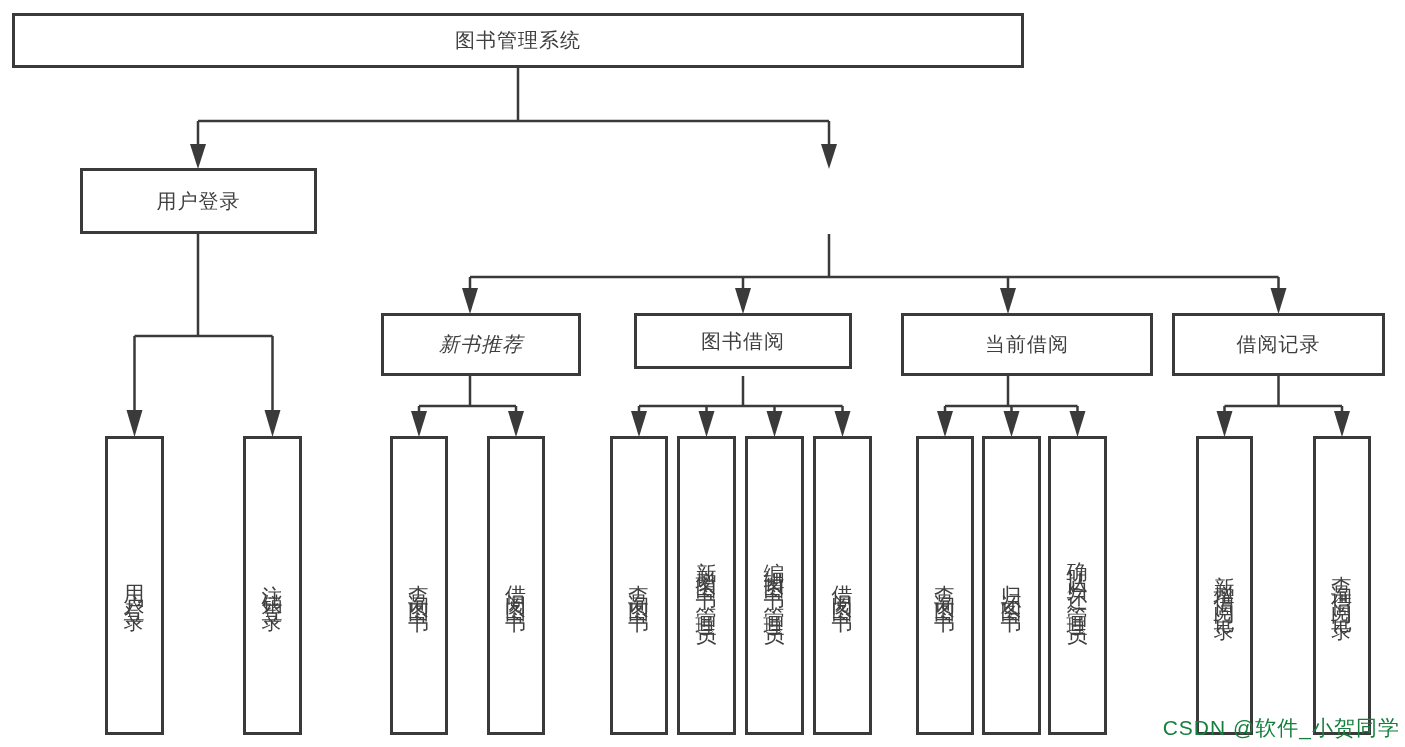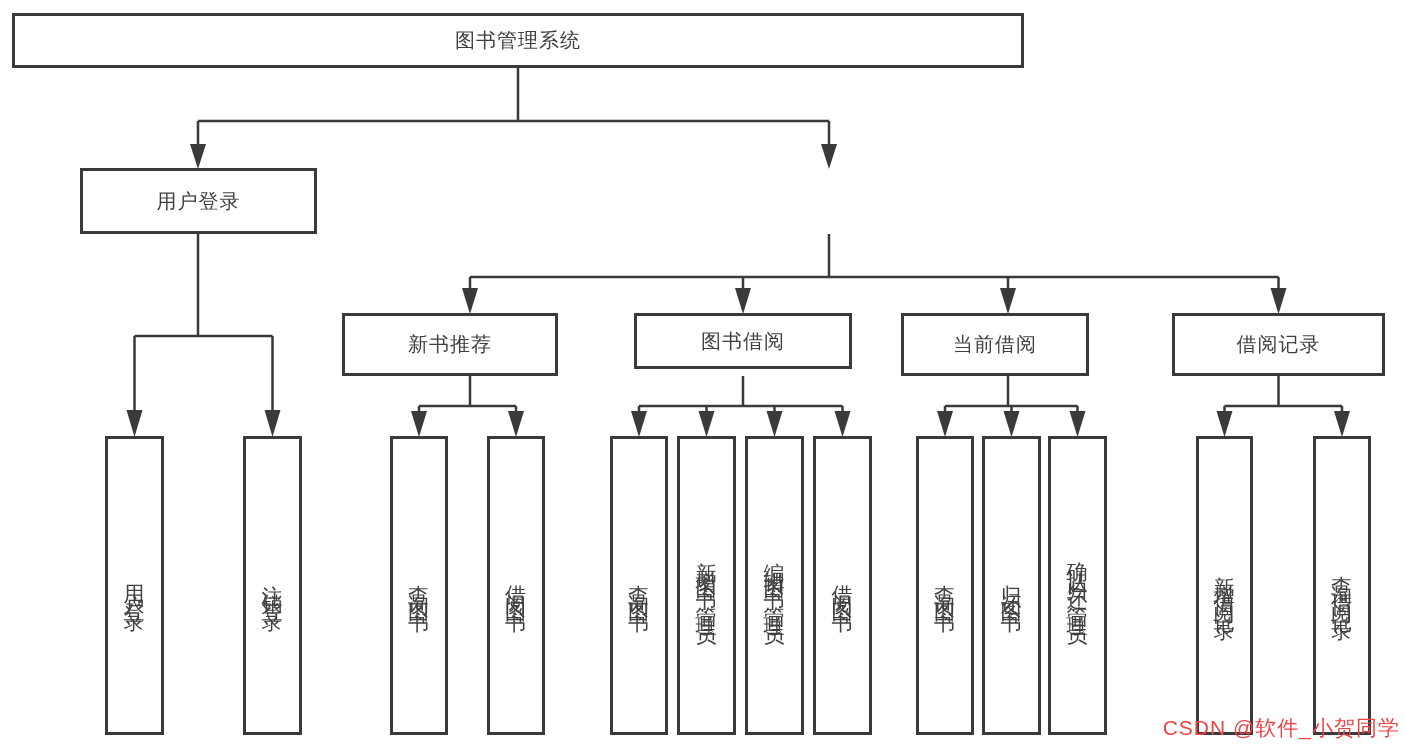--- a/index.html
+++ b/index.html
@@ -53,21 +53,21 @@
     line-height: 1;
     letter-spacing: 9px;
     color: #3f3f3f;
     white-space: nowrap;
   }
   .watermark {
     position: absolute;
     right: 5px;
     top: 714px;
     font-size: 21px;
-    color: #ef4444;
+    color: #15803d;
     letter-spacing: 1px;
     z-index: 3;
   }
 </style>
 </head>
 <body>
 
 <div class="canvas">
 
   <svg class="connectors" viewBox="0 0 1405 747" xmlns="http://www.w3.org/2000/svg">
@@ -114,23 +114,23 @@
 
       <polygon points="1216.5,411 1232.5,411 1224.5,437"></polygon>
       <polygon points="1334,411 1350,411 1342,437"></polygon>
     </g>
   </svg>
 
   <div class="hbox" style="left:12px; top:13px; width:1012px; height:55px;">图书管理系统</div>
 
   <div class="hbox" style="left:80px; top:168px; width:237px; height:66px;">用户登录</div>
 
-  <div class="hbox" style="left:342px; top:313px; width:216px; height:63px;">新书推荐</div>
+  <div class="hbox" style="left:381px; top:313px; width:200px; height:63px;font-style:italic;">新书推荐</div>
   <div class="hbox" style="left:634px; top:313px; width:218px; height:56px;">图书借阅</div>
-  <div class="hbox" style="left:901px; top:313px; width:188px; height:63px;">当前借阅</div>
+  <div class="hbox" style="left:901px; top:313px; width:252px; height:63px;">当前借阅</div>
   <div class="hbox" style="left:1172px; top:313px; width:213px; height:63px;">借阅记录</div>
 
   <div class="vbox" style="left:105px; width:59px;">
     <span class="vtext">用户登录</span>
   </div>
   <div class="vbox" style="left:243px; width:59px;">
     <span class="vtext">注销登录</span>
   </div>
 
   <div class="vbox" style="left:390px; width:58px;">

